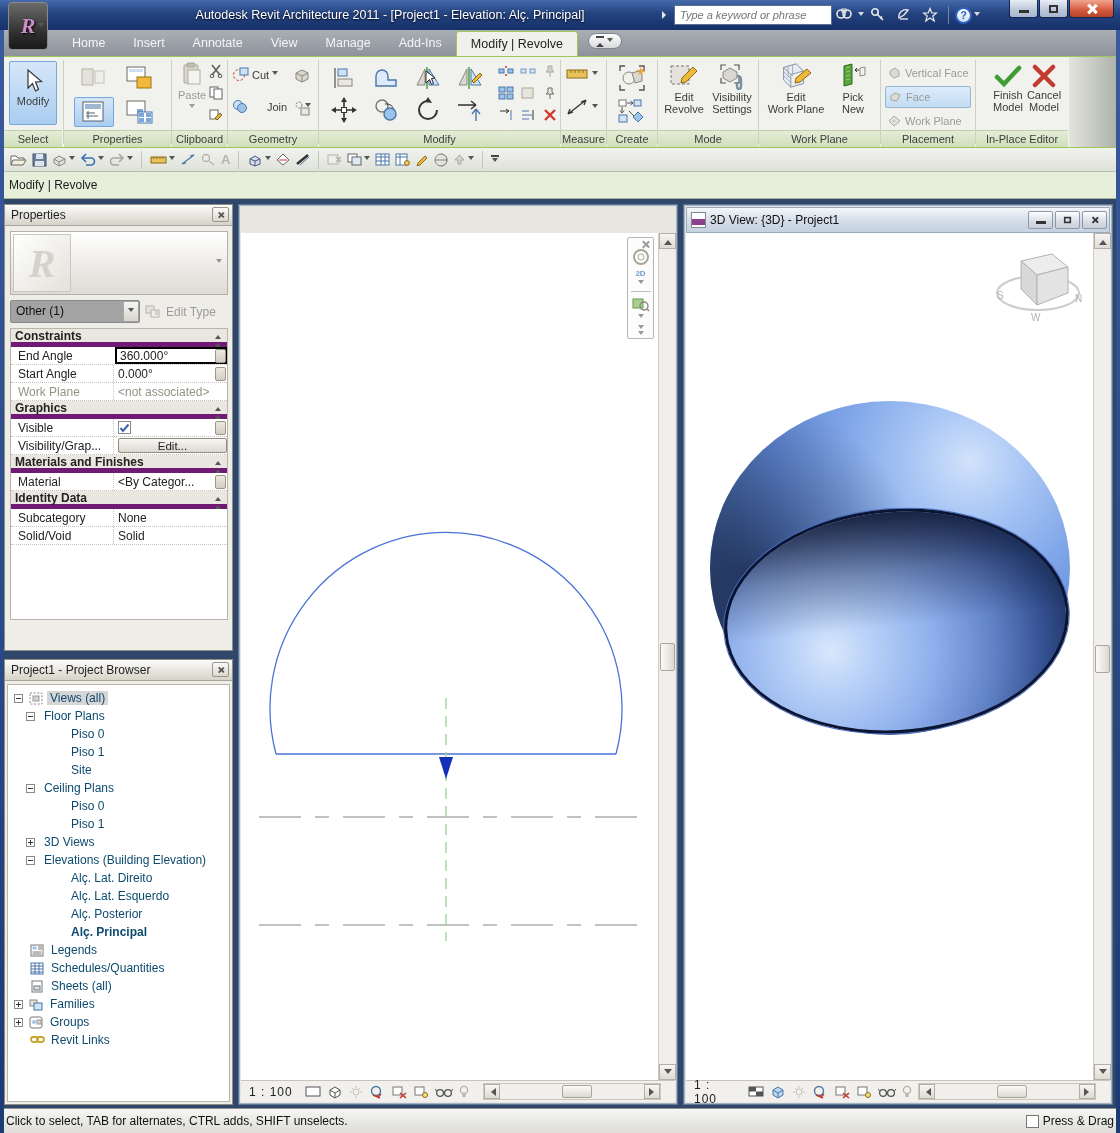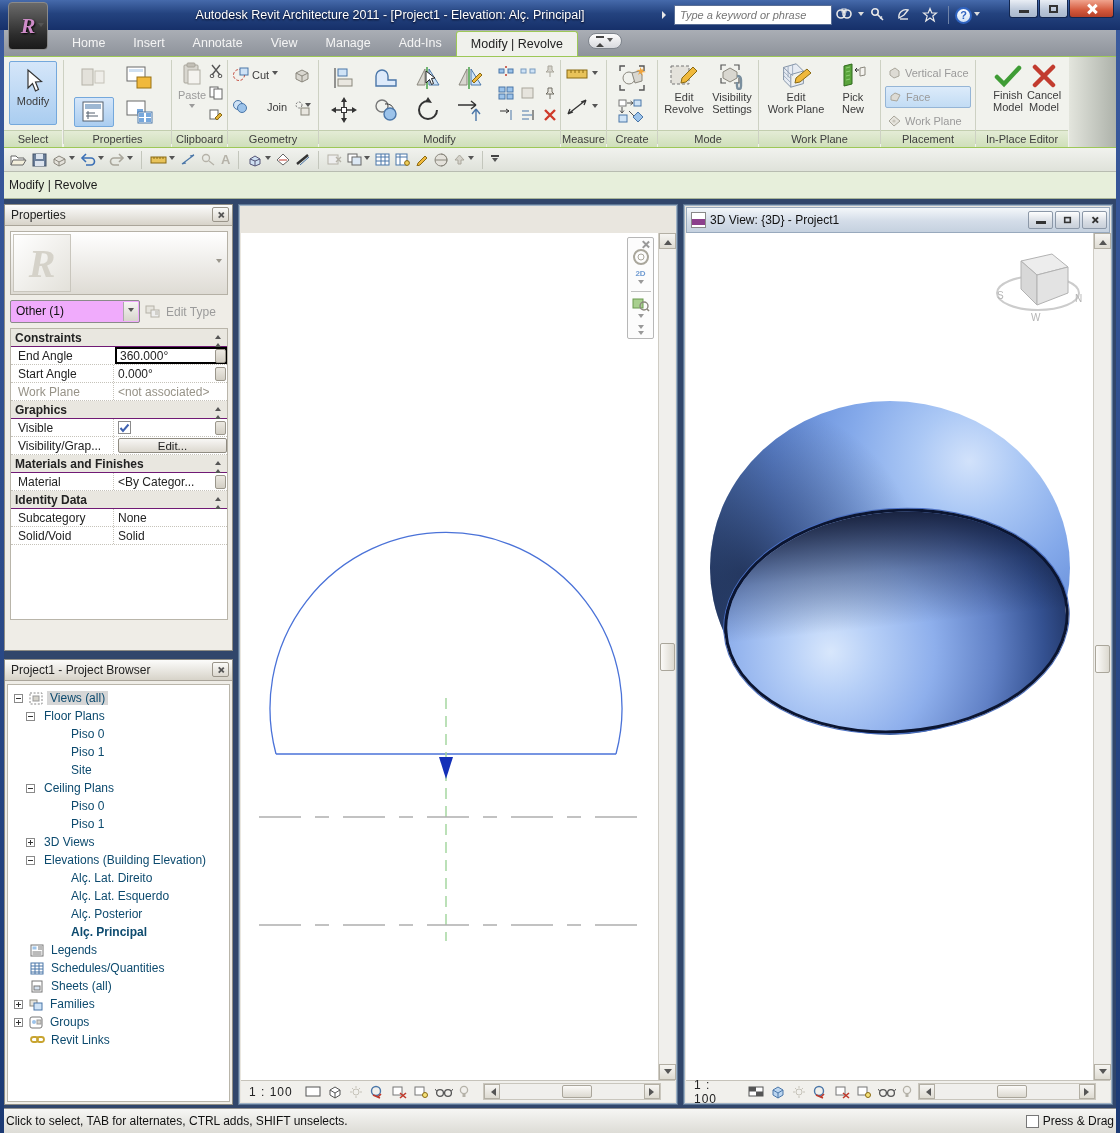--- a/index.html
+++ b/index.html
@@ -95,32 +95,32 @@
   .pal-close .glyph-x::before,.pal-close .glyph-x::after { background:#555; }
 
   
   .preview { position:absolute; left:5px; top:26px; width:218px; height:64px; background:linear-gradient(#ffffff,#dedbd4);
     border:1px solid #b5b1a6; overflow:hidden; }
   .preview .thumb { position:absolute; left:2px; top:2px; width:58px; height:58px; background:linear-gradient(135deg,#fff,#e3e1da);
     border:1px solid #c9c6bd; display:flex; align-items:center; justify-content:center; }
   .watermark { font-size:40px; font-weight:bold; color:#d5d2c9; font-family:"Liberation Serif", serif; font-style:italic; }
   .preview .pv-dd { position:absolute; right:5px; top:27px; }
   .typesel-row { position:absolute; left:5px; top:95px; width:218px; height:24px; display:flex; gap:5px; }
-  .combo { flex:0 0 130px; height:23px; background:#f0abfc; border:1px solid #8a8a8a; border-radius:2px;
+  .combo { flex:0 0 130px; height:23px; background:#a3a3a3; border:1px solid #8a8a8a; border-radius:2px;
     font-size:12px; line-height:21px; padding-left:5px; position:relative; color:#111; }
   .combo .cb-btn { position:absolute; right:1px; top:1px; bottom:1px; width:15px;
     background:linear-gradient(#f5f5f3,#d8d5cc); border-left:1px solid #aaa; display:flex; align-items:center; justify-content:center; }
   .edittype { display:flex; align-items:center; gap:3px; font-size:12px; color:#9b9b9b; }
   .pgrid { position:absolute; left:5px; top:123px; width:218px; background:#fff; border:1px solid #b9b5aa; }
   .prow { display:flex; height:18px; border-bottom:1px dotted #c6c3ba; font-size:12px; align-items:center; position:relative; }
   .prow .plabel { width:102px; padding-left:7px; color:#222; white-space:nowrap; overflow:hidden; }
   .prow .pval { flex:1; border-left:1px dotted #c6c3ba; padding-left:4px; height:100%; display:flex; align-items:center;
     color:#222; white-space:nowrap; overflow:hidden; }
   .prow.gray .plabel,.prow.gray .pval { color:#969287; }
-  .phead { display:flex; height:18px; background:#e9e7e0; border-bottom:1px solid #701a75; font-size:12px;
+  .phead { display:flex; height:18px; background:#e9e7e0; border-bottom:5px solid #701a75; font-size:12px;
     font-weight:bold; color:#222; align-items:center; padding-left:4px; position:relative; }
   .chevs { position:absolute; right:6px; top:3px; }
   .chevs i { display:block; width:0; height:0; border:3px solid transparent; border-bottom:4px solid #555; margin-bottom:1px; }
   .valbox { border:2px solid #000; height:17px; margin-left:2px; flex:1; display:flex; align-items:center; padding-left:3px; background:#fff; }
   .mini-btn { position:absolute; right:1px; top:2px; width:11px; height:14px; background:linear-gradient(#ece9e2,#d2cec4);
     border:1px solid #9a968b; border-radius:2px; }
   .checkbox { width:13px; height:13px; background:#fff; border:1px solid #8b8b8b; display:flex; align-items:center; justify-content:center; }
   .editbtn { width:150px; height:15px; margin:0 auto; background:linear-gradient(#f8f7f5,#dcd8cf);
     border:1px solid #8f8b81; border-radius:2px; font-size:11.5px; text-align:center; line-height:14px; color:#222; }
   .props-footer { position:absolute; left:1px; right:1px; bottom:1px; height:26px; background:#ece9e2;

